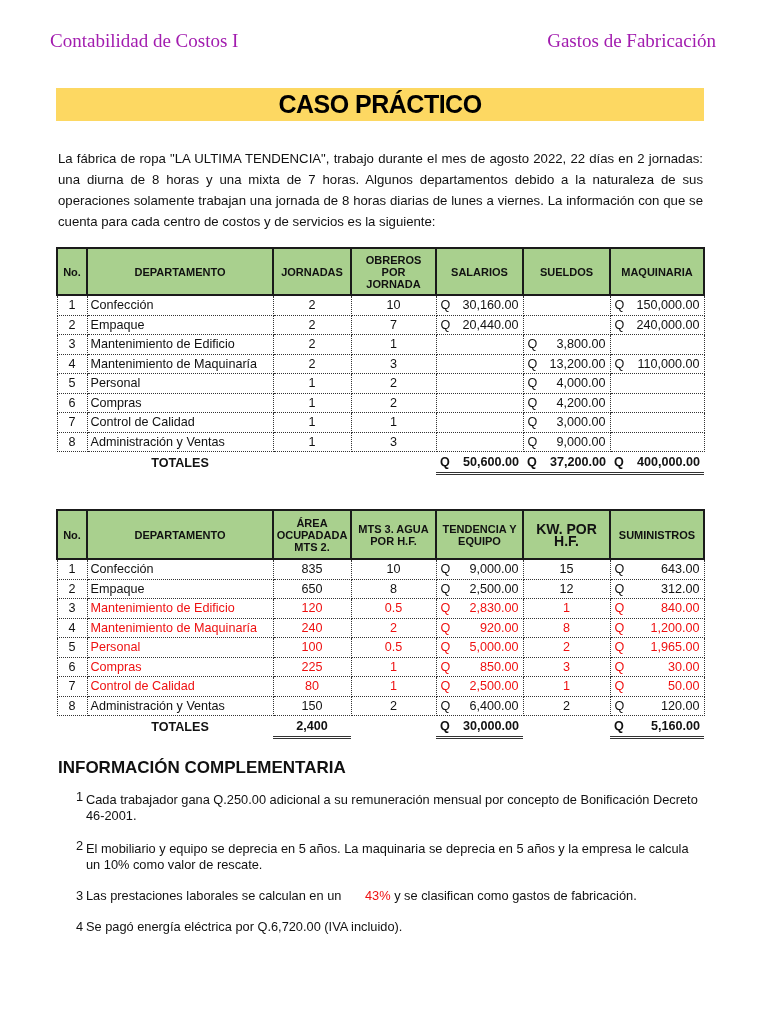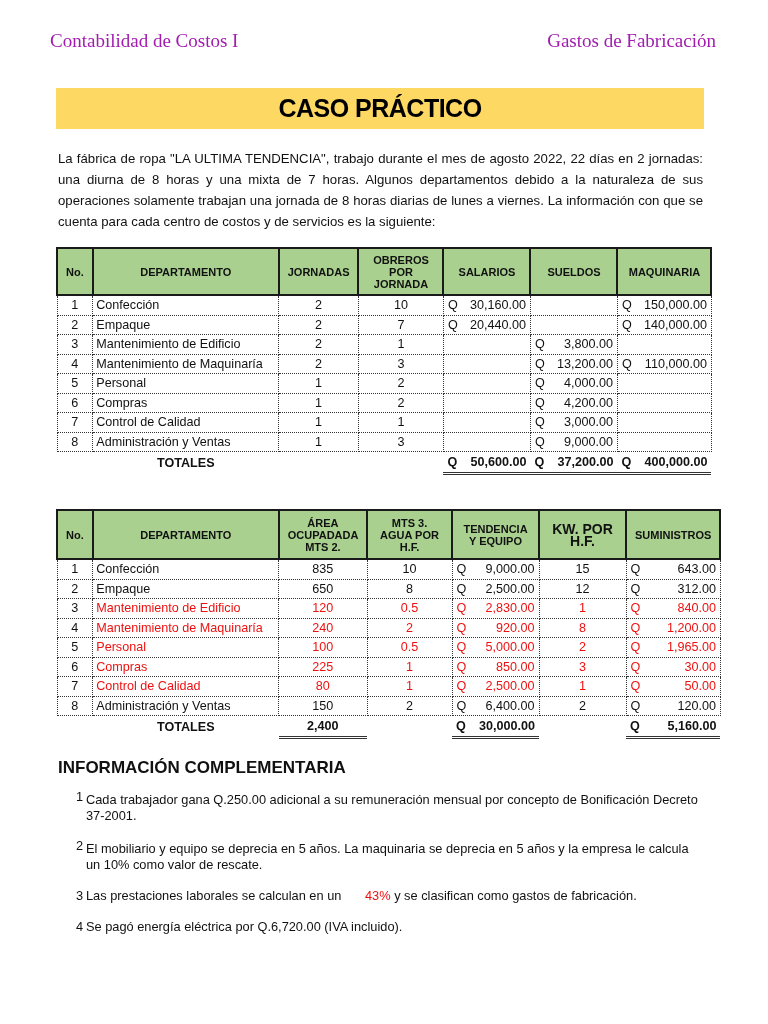--- a/index.html
+++ b/index.html
@@ -1,24 +1,24 @@
 <!DOCTYPE html>
 <html><head>
 <meta charset="utf-8">
 <style>
   html, body { margin:0; padding:0; background:#ffffff; }
   body { width:768px; height:1024px; position:relative; overflow:hidden; font-family:"Liberation Sans", sans-serif; color:#111; }
   .hdr { position:absolute; top:30px; font-family:"Liberation Serif", serif; font-size:19px; color:#a21caf; }
   .hdr.left { left:50px; }
   .hdr.right { right:52px; }
-  .banner { position:absolute; left:56px; top:88px; width:648px; height:41px; background:#fdd862; display:flex; align-items:center; justify-content:center; }
+  .banner { position:absolute; left:56px; top:88px; width:648px; height:33px; background:#fdd862; display:flex; align-items:center; justify-content:center; }
   .banner span { font-family:"Liberation Sans", sans-serif; font-weight:bold; font-size:25px; letter-spacing:-0.5px; color:#000; }
   .intro { position:absolute; left:58px; top:148px; width:645px; font-size:13.2px; line-height:21px; text-align:justify; color:#111; }
   table.t { position:absolute; left:56px; border-collapse:collapse; table-layout:fixed; font-size:12.6px; }
-  table.t th { background:#a9d08e; border:2px solid #1a1a1a; font-weight:bold; font-size:11px; text-align:center; padding:0 8px; line-height:12px; color:#111; }
+  table.t th { background:#a9d08e; border:2px solid #1a1a1a; font-weight:bold; font-size:11px; text-align:center; padding:0 2px; line-height:12px; color:#111; }
   table.t td { border:1px dotted #333; height:18.5px; padding:0 3px; white-space:nowrap; color:#111; }
   table.t td.c { text-align:center; }
   table.t td.m { padding:0 4px; }
   .money { display:flex; justify-content:space-between; }
   table.t tr.red td { color:#ee1111; }
   table.t tr.red td.n, table.t tr.red td.keep { color:#111; }
   table.t tr.tot td { border:none; font-weight:bold; height:20px;margin-top:24px; }
   table.t tr.tot td.ul { border-bottom:3px double #333; }
   .info-title { position:absolute; left:58px; top:758px; font-size:17px; font-weight:bold; color:#111; }
   .note { position:absolute; left:76px; width:630px; font-size:12.8px; line-height:16px; color:#111; }
@@ -87,21 +87,21 @@
         <td class="m ">
           <div class="money">
             <span>Q</span>
             <span>20,440.00</span>
           </div>
         </td>
         <td></td>
         <td class="m ">
           <div class="money">
             <span>Q</span>
-            <span>140,000.00</span>
+            <span>240,000.00</span>
           </div>
         </td>
       </tr>
       <tr>
         <td class="c n">3</td>
         <td class="">Mantenimiento de Edificio</td>
         <td class="c">2</td>
         <td class="c">1</td>
         <td></td>
         <td class="m ">
@@ -407,21 +407,21 @@
           </div>
         </td>
       </tr>
     </tbody>
 </table>
 
 <div class="info-title">INFORMACIÓN COMPLEMENTARIA</div>
 
 <div class="note" style="top:792px;">
   <span class="num">1</span>
-  <span class="txt">Cada trabajador gana Q.250.00 adicional a su remuneración mensual por concepto de Bonificación Decreto 37-2001.</span>
+  <span class="txt">Cada trabajador gana Q.250.00 adicional a su remuneración mensual por concepto de Bonificación Decreto 46-2001.</span>
 </div>
 <div class="note" style="top:841px;">
   <span class="num">2</span>
   <span class="txt">El mobiliario y equipo se deprecia en 5 años. La maquinaria se deprecia en 5 años y la empresa le calcula un 10% como valor de rescate.</span>
 </div>
 <div class="note" style="left:76px; top:888px;">
   <span class="num" style="top:0">3</span>
   <span class="txt"><span>Las prestaciones laborales se calculan en un </span><span class="red">43%</span><span> y se clasifican como gastos de fabricación.</span></span>
 </div>
 <div class="note" style="left:76px; top:919px;">

